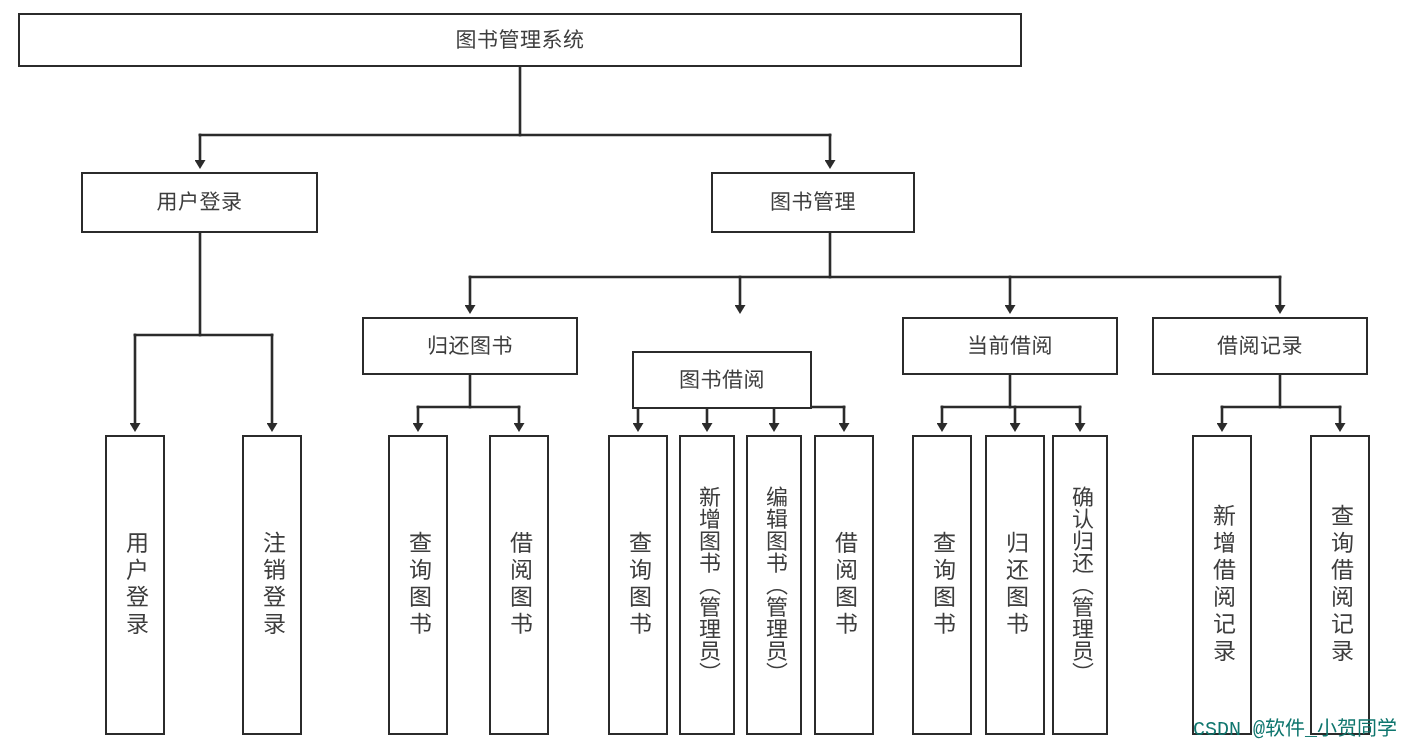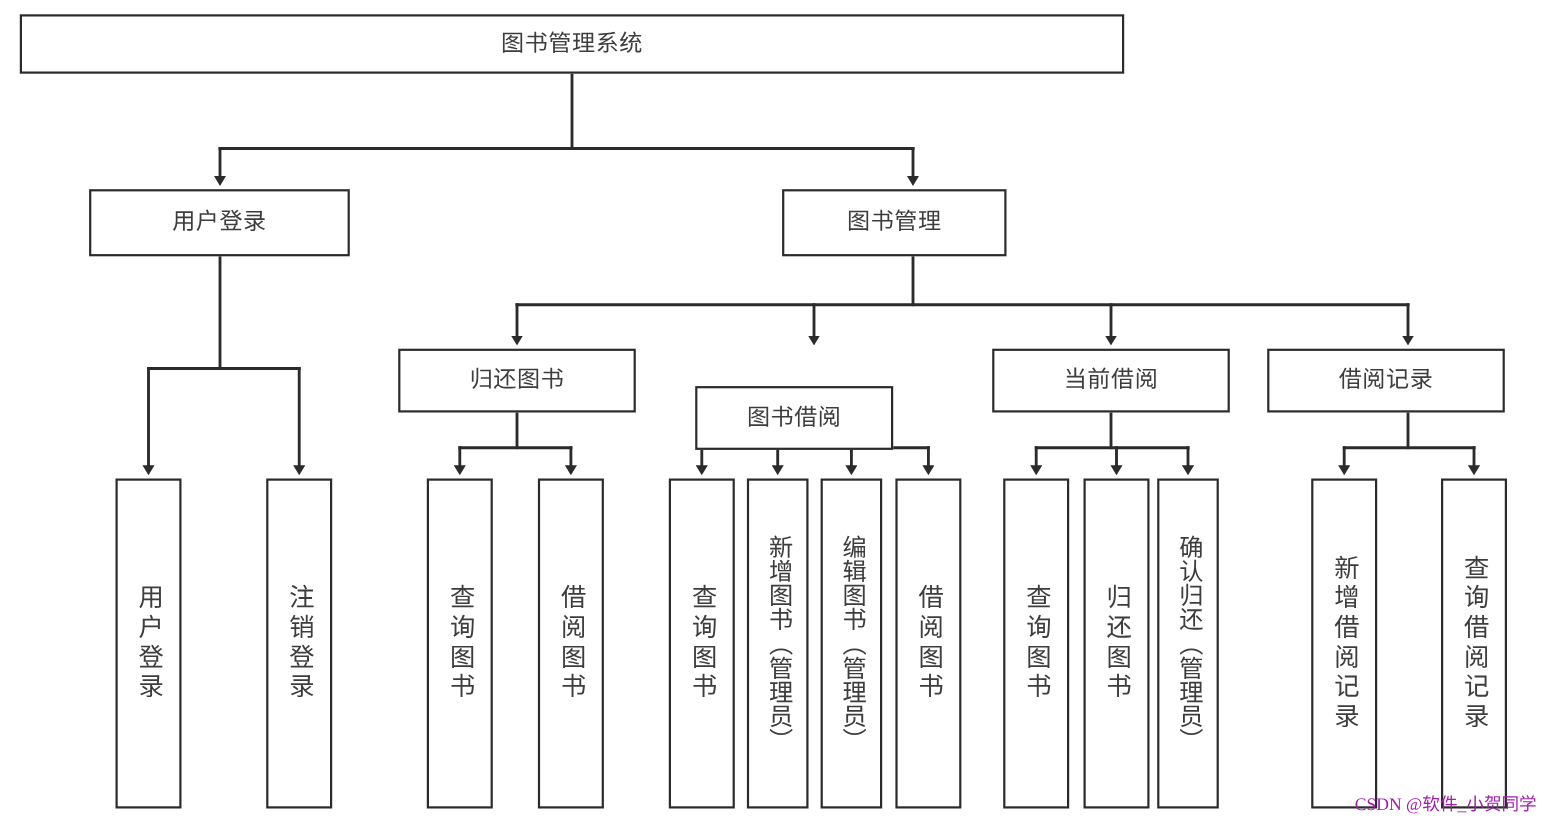--- a/index.html
+++ b/index.html
@@ -59,25 +59,25 @@
     line-height: 1;
   }
   .node.v.tight .label {
     font-size: 22px;
     letter-spacing: 0px;
   }
   #watermark {
     position: absolute;
     right: 8px;
     bottom: 6px;
-    font-size: 16px;
-    color: #a21caf;
+    font-size: 20px;
+    color: #0f766e;
     z-index: 5;
     white-space: nowrap;
-    font-family: Liberation Serif, serif;
+    font-family: Liberation Mono, monospace;
   }
 </style>
 </head>
 <body>
 
 <div id="canvas">
   <svg id="edge-layer" viewBox="0 0 1405 747" xmlns="http://www.w3.org/2000/svg">
     <defs>
       <marker id="arrow" markerWidth="9" markerHeight="11" refX="1" refY="5.5" orient="auto" markerUnits="userSpaceOnUse">
         <path d="M0,0 L9,5.5 L0,11 Z" fill="#2b2b2b"></path>

